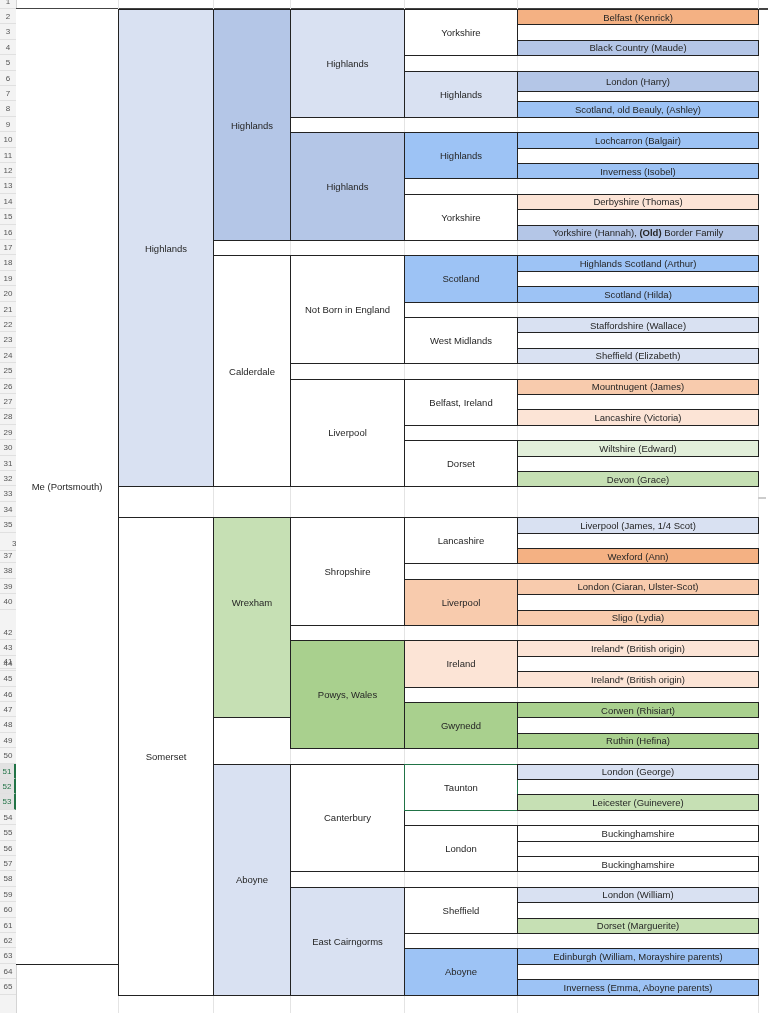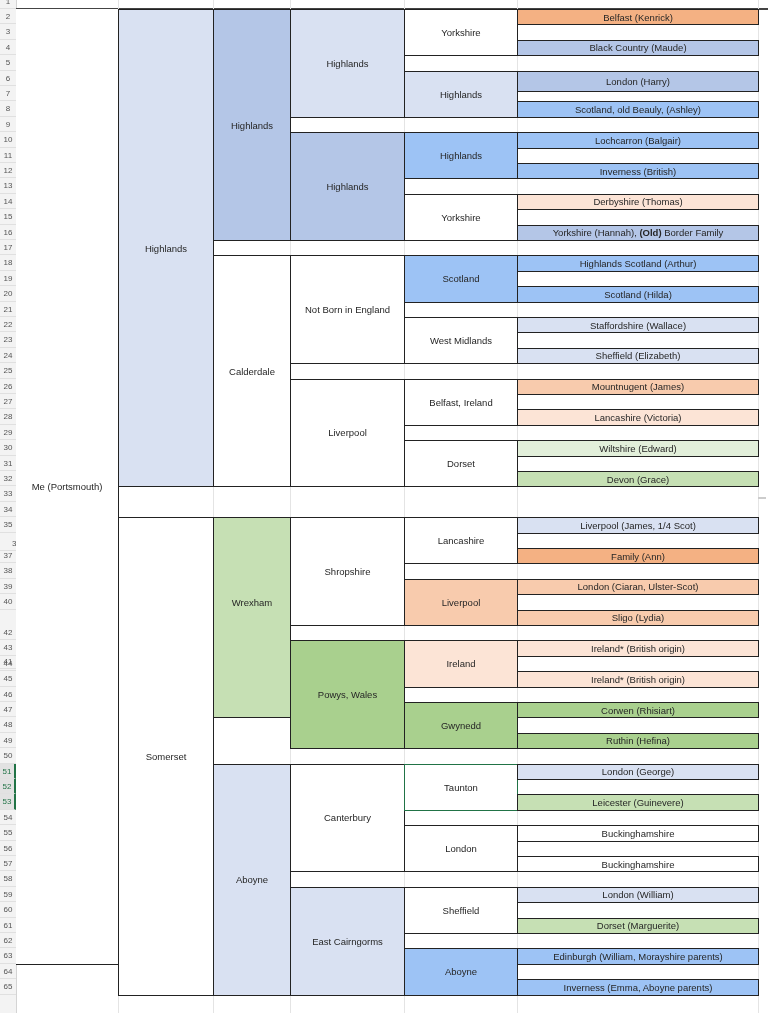--- a/index.html
+++ b/index.html
@@ -194,21 +194,21 @@
     <div class="cell" style="left: 517px; width: 242px; top: 70.6px; height: 21px; background: rgb(180, 198, 231);">
       <span>London (Harry)</span>
     </div>
     <div class="cell" style="left: 517px; width: 242px; top: 101.4px; height: 16.4px; background: rgb(157, 195, 245);">
       <span>Scotland, old Beauly, (Ashley)</span>
     </div>
     <div class="cell" style="left: 517px; width: 242px; top: 132.2px; height: 16.4px; background: rgb(157, 195, 245);">
       <span>Lochcarron (Balgair)</span>
     </div>
     <div class="cell" style="left: 517px; width: 242px; top: 163px; height: 16.4px; background: rgb(157, 195, 245);">
-      <span>Inverness (British)</span>
+      <span>Inverness (Isobel)</span>
     </div>
     <div class="cell" style="left: 517px; width: 242px; top: 193.8px; height: 16.4px; background: rgb(252, 228, 214);">
       <span>Derbyshire (Thomas)</span>
     </div>
     <div class="cell" style="left: 517px; width: 242px; top: 224.6px; height: 16.4px; background: rgb(180, 198, 231);">
       <span>Yorkshire (Hannah), <b style="">(Old)</b>  Border Family</span>
     </div>
     <div class="cell" style="left: 517px; width: 242px; top: 255.4px; height: 16.4px; background: rgb(157, 195, 245);">
       <span>Highlands Scotland (Arthur)</span>
     </div>
@@ -230,21 +230,21 @@
     <div class="cell" style="left: 517px; width: 242px; top: 440.2px; height: 16.4px; background: rgb(226, 239, 218);">
       <span>Wiltshire (Edward)</span>
     </div>
     <div class="cell" style="left: 517px; width: 242px; top: 471px; height: 16.4px; background: rgb(198, 224, 180);">
       <span>Devon (Grace)</span>
     </div>
     <div class="cell" style="left: 517px; width: 242px; top: 517.2px; height: 16.4px; background: rgb(217, 225, 242);">
       <span>Liverpool (James, 1/4 Scot)</span>
     </div>
     <div class="cell" style="left: 517px; width: 242px; top: 548px; height: 16.4px; background: rgb(244, 177, 131);">
-      <span>Family (Ann)</span>
+      <span>Wexford (Ann)</span>
     </div>
     <div class="cell" style="left: 517px; width: 242px; top: 578.8px; height: 16.4px; background: rgb(248, 203, 173);">
       <span>London (Ciaran, Ulster-Scot)</span>
     </div>
     <div class="cell" style="left: 517px; width: 242px; top: 609.6px; height: 16.4px; background: rgb(248, 203, 173);">
       <span>Sligo (Lydia)</span>
     </div>
     <div class="cell" style="left: 517px; width: 242px; top: 640.4px; height: 16.4px; background: rgb(252, 228, 214);">
       <span>Ireland* (British origin)</span>
     </div>

